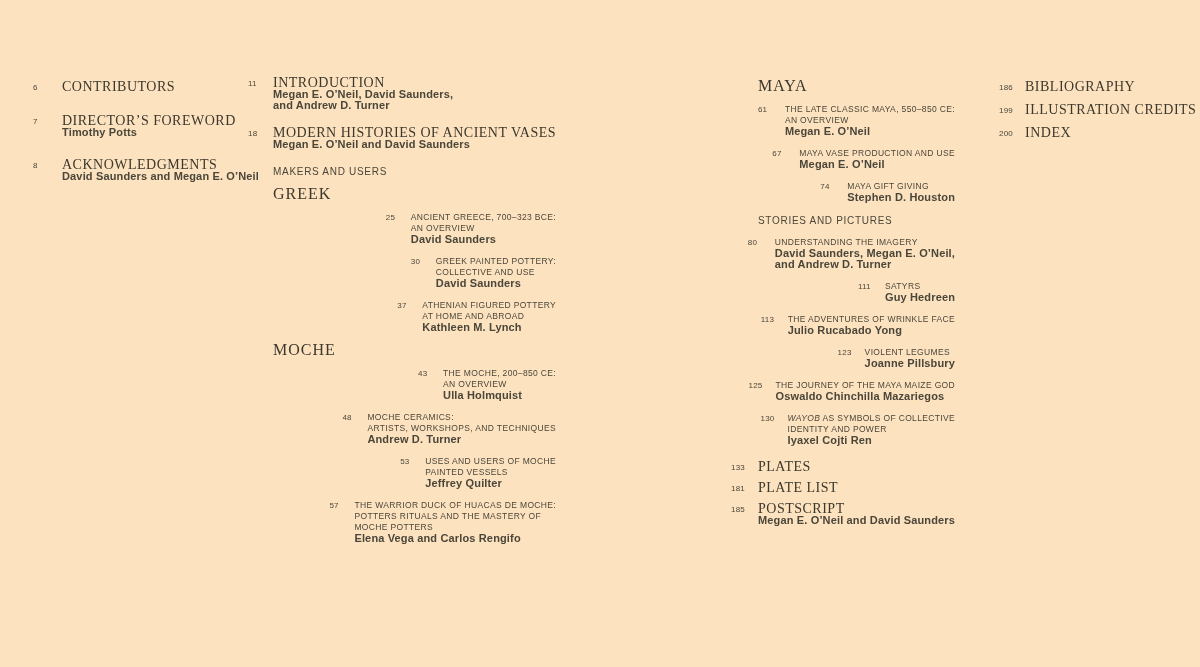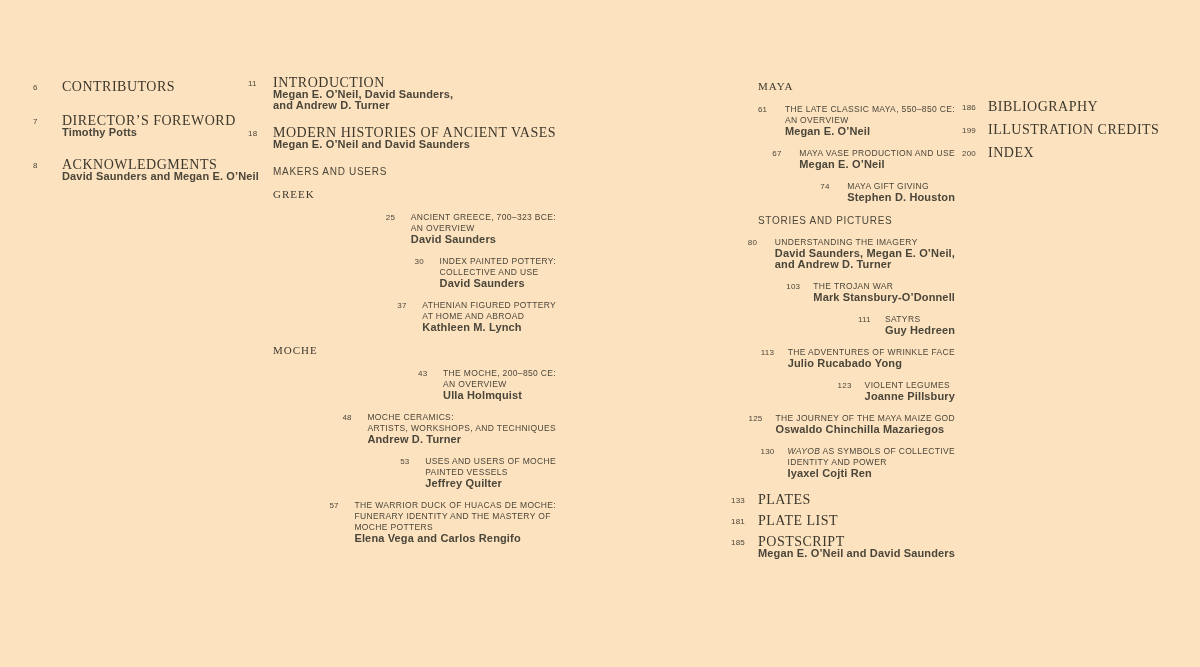--- a/index.html
+++ b/index.html
@@ -7,21 +7,21 @@
     position:relative;
     width:1200px;height:667px;
     background:var(--bg,#fde2c0);
     overflow:hidden;
     font-family:"Liberation Sans",sans-serif;
   }
   .col{position:absolute;top:76px;}
   #col1{left:33px;top:80px;}
   #col2{left:248px;top:76px;}
   #col3{left:731px;top:76px;}
-  #col4{left:962px;top:80px;margin-top:20px;}
+  #col4{left:999px;top:80px;}
 
   .row{display:flex;align-items:flex-start;}
   .num{
     flex:0 0 auto;
     font-family:"Liberation Sans",sans-serif;
     font-size:8px;letter-spacing:.2px;
     color:var(--sans,#4a4639);
   }
   #col1 .num{width:29px;}
   #col2 .num{width:25px;}
@@ -51,21 +51,21 @@
   .it{font-style:italic;}
 
   .heading{
     font-family:"Liberation Sans",sans-serif;
     font-size:10px;line-height:13px;letter-spacing:.7px;
     color:var(--sans,#4a4639);
     margin:0 0 10px 25px;
   }
   .subhead{
     font-family:"Liberation Serif",serif;
-    font-size:11px;line-height:12px;letter-spacing:1px;
+    font-size:16px;line-height:12px;letter-spacing:1px;
     color:var(--serif,#3c382c);
     margin:6px 0 12px 25px;
   }
   #col3 .heading,#col3 .subhead{margin-left:27px;}
 
   
   .entry-serif{margin-bottom:15px;}
   #col1 .entry-serif{margin-bottom:20px;}
   #col4 .entry-serif{margin-bottom:9px;}
   .entry{margin-bottom:11px;justify-content:flex-end;}
@@ -123,21 +123,21 @@
         <div class="num">25</div>
         <div class="body">
           <div class="t-sans">ANCIENT GREECE, 700–323 BCE:</div>
           <div class="t-sans">AN OVERVIEW</div>
           <div class="author">David Saunders</div>
         </div>
       </div>
       <div class="row entry">
         <div class="num">30</div>
         <div class="body">
-          <div class="t-sans">INDEX PAINTED POTTERY:</div>
+          <div class="t-sans">GREEK PAINTED POTTERY:</div>
           <div class="t-sans">COLLECTIVE AND USE</div>
           <div class="author">David Saunders</div>
         </div>
       </div>
       <div class="row entry">
         <div class="num">37</div>
         <div class="body">
           <div class="t-sans">ATHENIAN FIGURED POTTERY</div>
           <div class="t-sans">AT HOME AND ABROAD</div>
           <div class="author">Kathleen M. Lynch</div>
@@ -165,21 +165,21 @@
         <div class="body">
           <div class="t-sans">USES AND USERS OF MOCHE</div>
           <div class="t-sans">PAINTED VESSELS</div>
           <div class="author">Jeffrey Quilter</div>
         </div>
       </div>
       <div class="row entry">
         <div class="num">57</div>
         <div class="body">
           <div class="t-sans">THE WARRIOR DUCK OF HUACAS DE MOCHE:</div>
-          <div class="t-sans">FUNERARY IDENTITY AND THE MASTERY OF</div>
+          <div class="t-sans">POTTERS RITUALS AND THE MASTERY OF</div>
           <div class="t-sans">MOCHE POTTERS</div>
           <div class="author">Elena Vega and Carlos Rengifo</div>
         </div>
       </div>
     </div>
   <div class="col" id="col3">
       <div class="subhead">MAYA</div>
       <div class="row entry">
         <div class="num">61</div>
         <div class="body">
@@ -205,27 +205,20 @@
       <div class="heading">STORIES AND PICTURES</div>
       <div class="row entry">
         <div class="num">80</div>
         <div class="body">
           <div class="t-sans">UNDERSTANDING THE IMAGERY</div>
           <div class="author">David Saunders, Megan E. O’Neil,</div>
           <div class="author">and Andrew D. Turner</div>
         </div>
       </div>
       <div class="row entry">
-        <div class="num">103</div>
-        <div class="body">
-          <div class="t-sans">THE TROJAN WAR</div>
-          <div class="author">Mark Stansbury-O’Donnell</div>
-        </div>
-      </div>
-      <div class="row entry">
         <div class="num">111</div>
         <div class="body">
           <div class="t-sans">SATYRS</div>
           <div class="author">Guy Hedreen</div>
         </div>
       </div>
       <div class="row entry">
         <div class="num">113</div>
         <div class="body">
           <div class="t-sans">THE ADVENTURES OF WRINKLE FACE</div>

